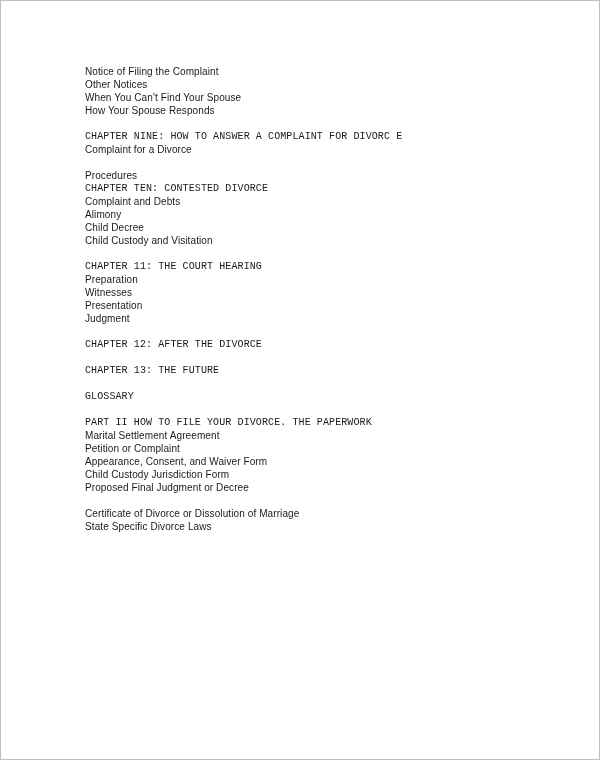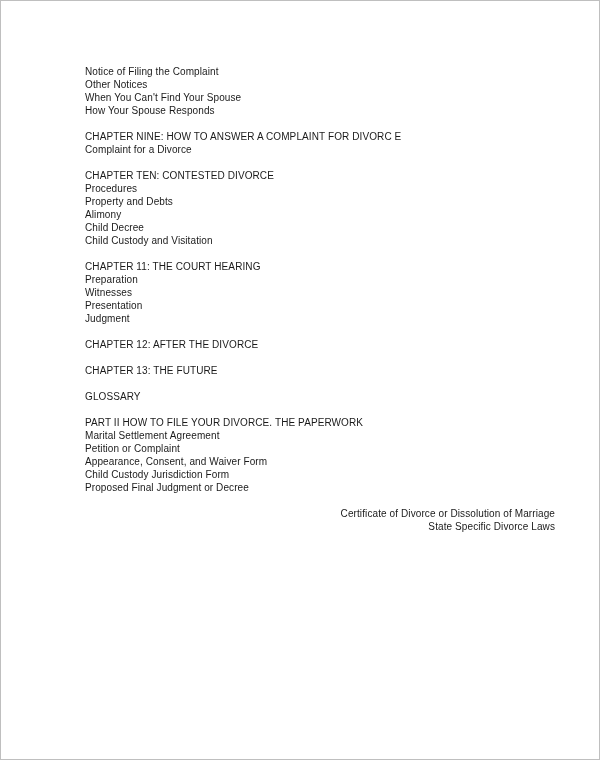--- a/index.html
+++ b/index.html
@@ -27,54 +27,54 @@
     width: 470px;
   }
 
   
   .toc-block {
     margin: 0 0 13px 0;
   }
 
   .toc-block:last-child {
     margin-bottom: 0;
-    text-align: right;
   }
 
   .toc-line {
     font-size: 10px;
     line-height: 13px;
     color: #1a1a1a;
     white-space: pre;
     letter-spacing: 0.1px;
   }
 
   .toc-line.heading {
     color: #1a1a1a;
+    font-family: Liberation Mono, monospace;
   }
 </style>
 </head>
 <body>
 
 <div class="page">
   <div class="toc">
       <div class="toc-block">
         <div class="toc-line">Notice of Filing the Complaint</div>
         <div class="toc-line">Other Notices</div>
         <div class="toc-line">When You Can't Find Your Spouse</div>
         <div class="toc-line">How Your Spouse Responds</div>
       </div>
       <div class="toc-block">
         <div class="toc-line heading">CHAPTER NINE: HOW TO ANSWER A COMPLAINT FOR DIVORC E</div>
         <div class="toc-line">Complaint for a Divorce</div>
       </div>
       <div class="toc-block">
+        <div class="toc-line">Procedures</div>
         <div class="toc-line heading">CHAPTER TEN: CONTESTED DIVORCE</div>
-        <div class="toc-line">Procedures</div>
-        <div class="toc-line">Property and Debts</div>
+        <div class="toc-line">Complaint and Debts</div>
         <div class="toc-line">Alimony</div>
         <div class="toc-line">Child Decree</div>
         <div class="toc-line">Child Custody and Visitation</div>
       </div>
       <div class="toc-block">
         <div class="toc-line heading">CHAPTER 11: THE COURT HEARING</div>
         <div class="toc-line">Preparation</div>
         <div class="toc-line">Witnesses</div>
         <div class="toc-line">Presentation</div>
         <div class="toc-line">Judgment</div>

